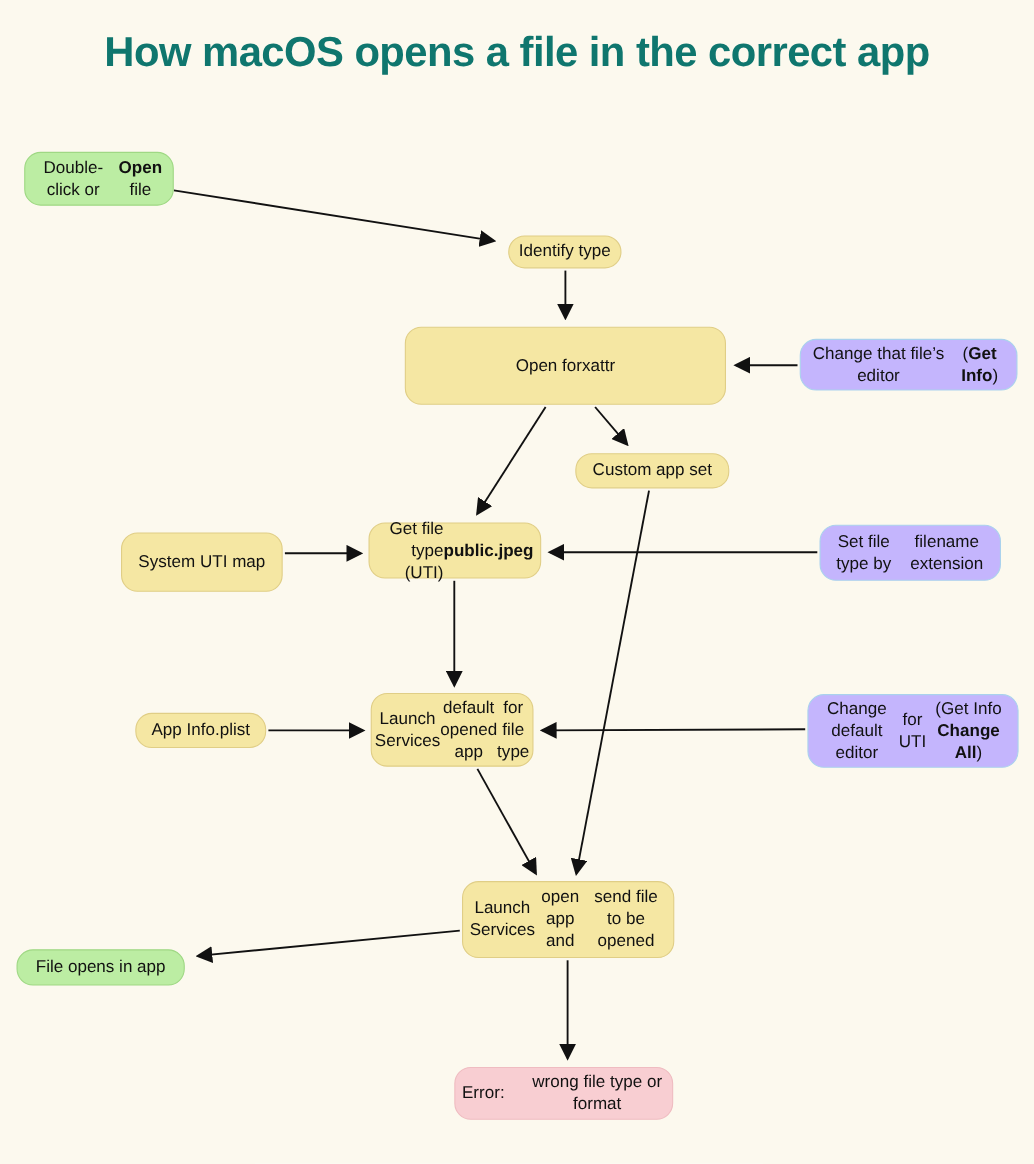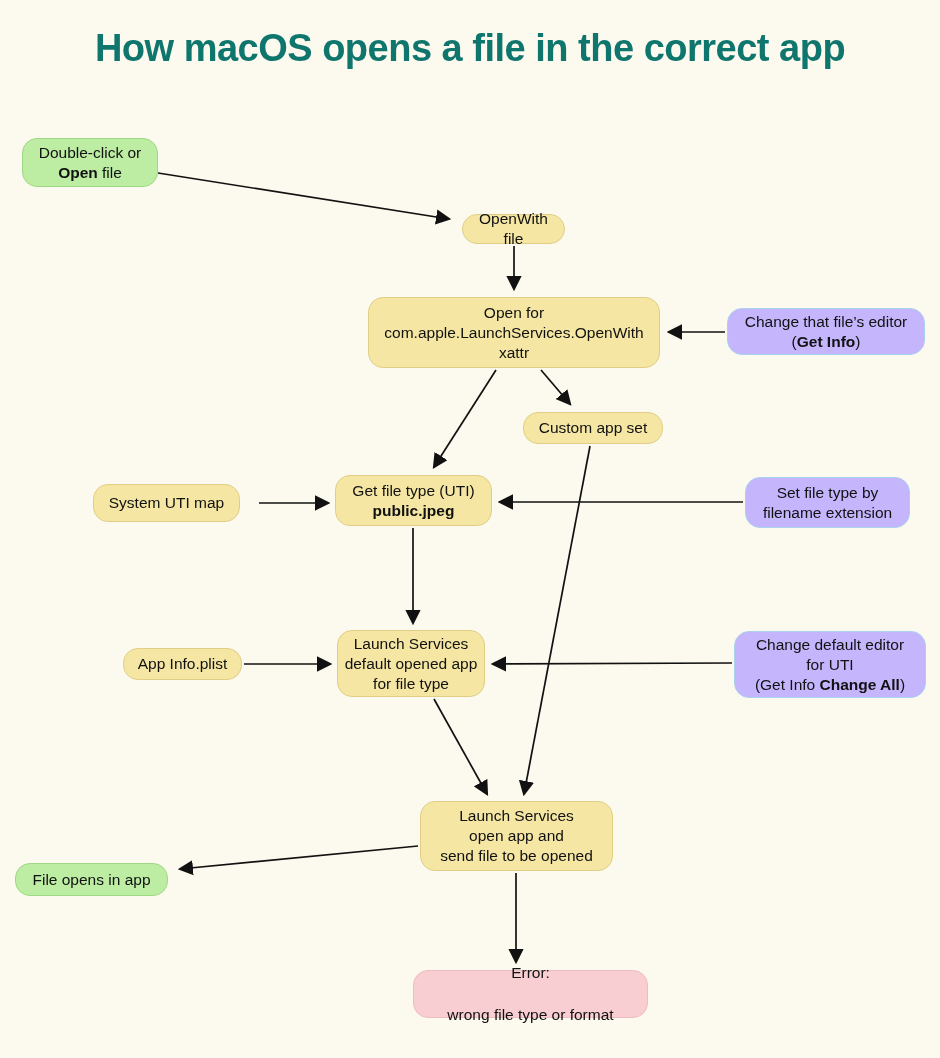--- a/index.html
+++ b/index.html
@@ -33,21 +33,21 @@
   }
   .arrow-layer line {
     stroke: #111;
     stroke-width: 1.7;
   }
 
   .node {
     position: absolute;
     box-sizing: border-box;
     display: flex;
-    flex-direction: column;
+    flex-direction: row;
     justify-content: center;
     align-items: center;
     text-align: center;
     font-size: 15.5px;
     line-height: 20px;
     border-radius: 15px;
     padding: 2px 6px;
   }
   .yellow { background: #F5E7A3; border: 1px solid #E0CE86; }
   .green  { background: #BCEDA3; border: 1px solid #9FD884; }
@@ -91,43 +91,42 @@
     <line x1="418" y1="846" x2="180" y2="869" marker-end="url(#ah)"></line>
     <line x1="516" y1="873" x2="516" y2="962" marker-end="url(#ah)"></line>
   </svg>
 
   <div class="node green" style="left:22px; top:138px; width:136px; height:49px;">
     <div><span>Double-click or</span></div>
     <div><b>Open</b><span> file</span></div>
   </div>
 
   <div class="node yellow" style="left:462px; top:214px; width:103px; height:30px;">
-    <div>OpenWith file</div>
+    <div>Identify type</div>
   </div>
 
   <div class="node yellow" style="left:368px; top:297px; width:292px; height:71px;">
     <div>Open for</div>
-    <div>com.apple.LaunchServices.OpenWith</div>
     <div>xattr</div>
   </div>
 
   <div class="node blue" style="left:727px; top:308px; width:198px; height:47px;">
     <div>Change that file’s editor</div>
     <div><span>(</span><b>Get Info</b><span>)</span></div>
   </div>
 
   <div class="node yellow" style="left:523px; top:412px; width:140px; height:32px;">
     <div>Custom app set</div>
   </div>
 
-  <div class="node yellow" style="left:93px; top:484px; width:147px; height:38px;">
+  <div class="node yellow" style="left:110px; top:484px; width:147px; height:54px;">
     <div>System UTI map</div>
   </div>
 
-  <div class="node yellow" style="left:335px; top:475px; width:157px; height:51px;">
+  <div class="node yellow" style="left:335px; top:475px; width:157px; height:51px;text-align:right;">
     <div>Get file type (UTI)</div>
     <div><b>public.jpeg</b></div>
   </div>
 
   <div class="node blue" style="left:745px; top:477px; width:165px; height:51px;align-items:center;">
     <div>Set file type by</div>
     <div>filename extension</div>
   </div>
 
   <div class="node yellow" style="left:123px; top:648px; width:119px; height:32px;">
@@ -149,19 +148,19 @@
   <div class="node yellow" style="left:420px; top:801px; width:193px; height:70px;">
     <div>Launch Services</div>
     <div>open app and</div>
     <div>send file to be opened</div>
   </div>
 
   <div class="node green" style="left:15px; top:863px; width:153px; height:33px;">
     <div>File opens in app</div>
   </div>
 
-  <div class="node pink" style="left:413px; top:970px; width:235px; height:48px;gap:22px;">
+  <div class="node pink" style="left:413px; top:970px; width:199px; height:48px;gap:22px;">
     <div>Error:</div>
     <div>wrong file type or format</div>
   </div>
 
 
 </div>
 
 </body></html>

